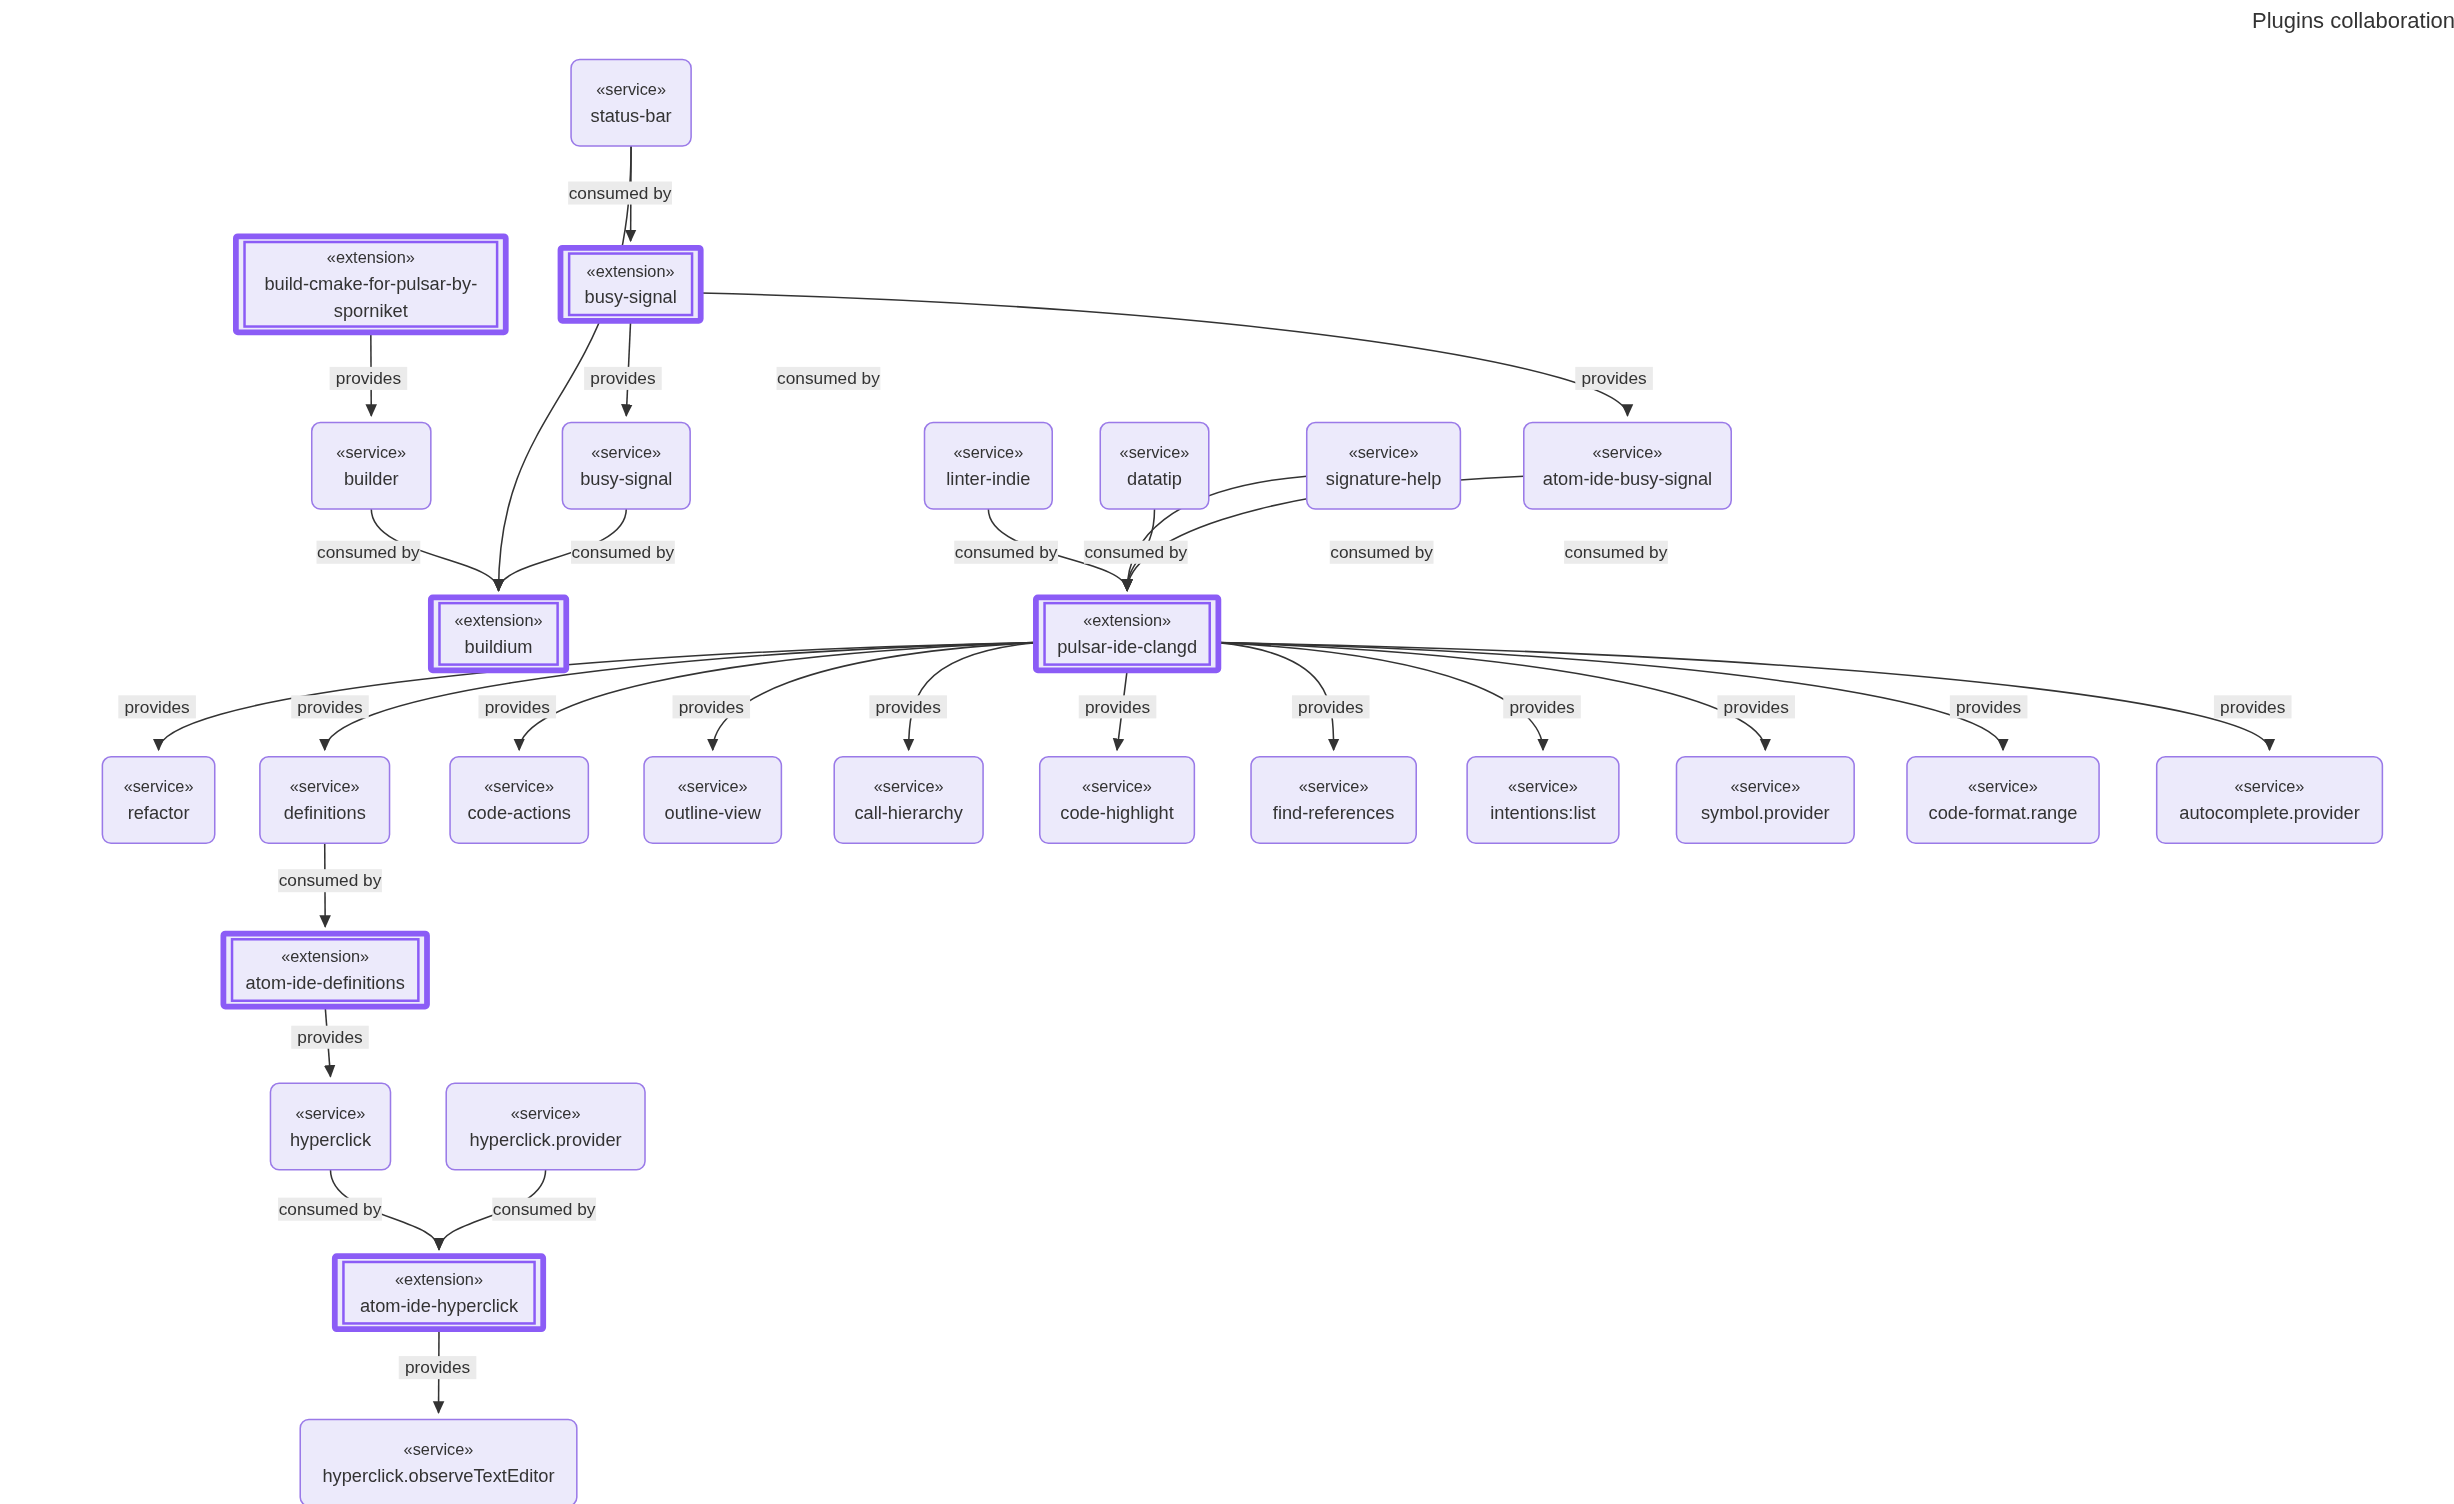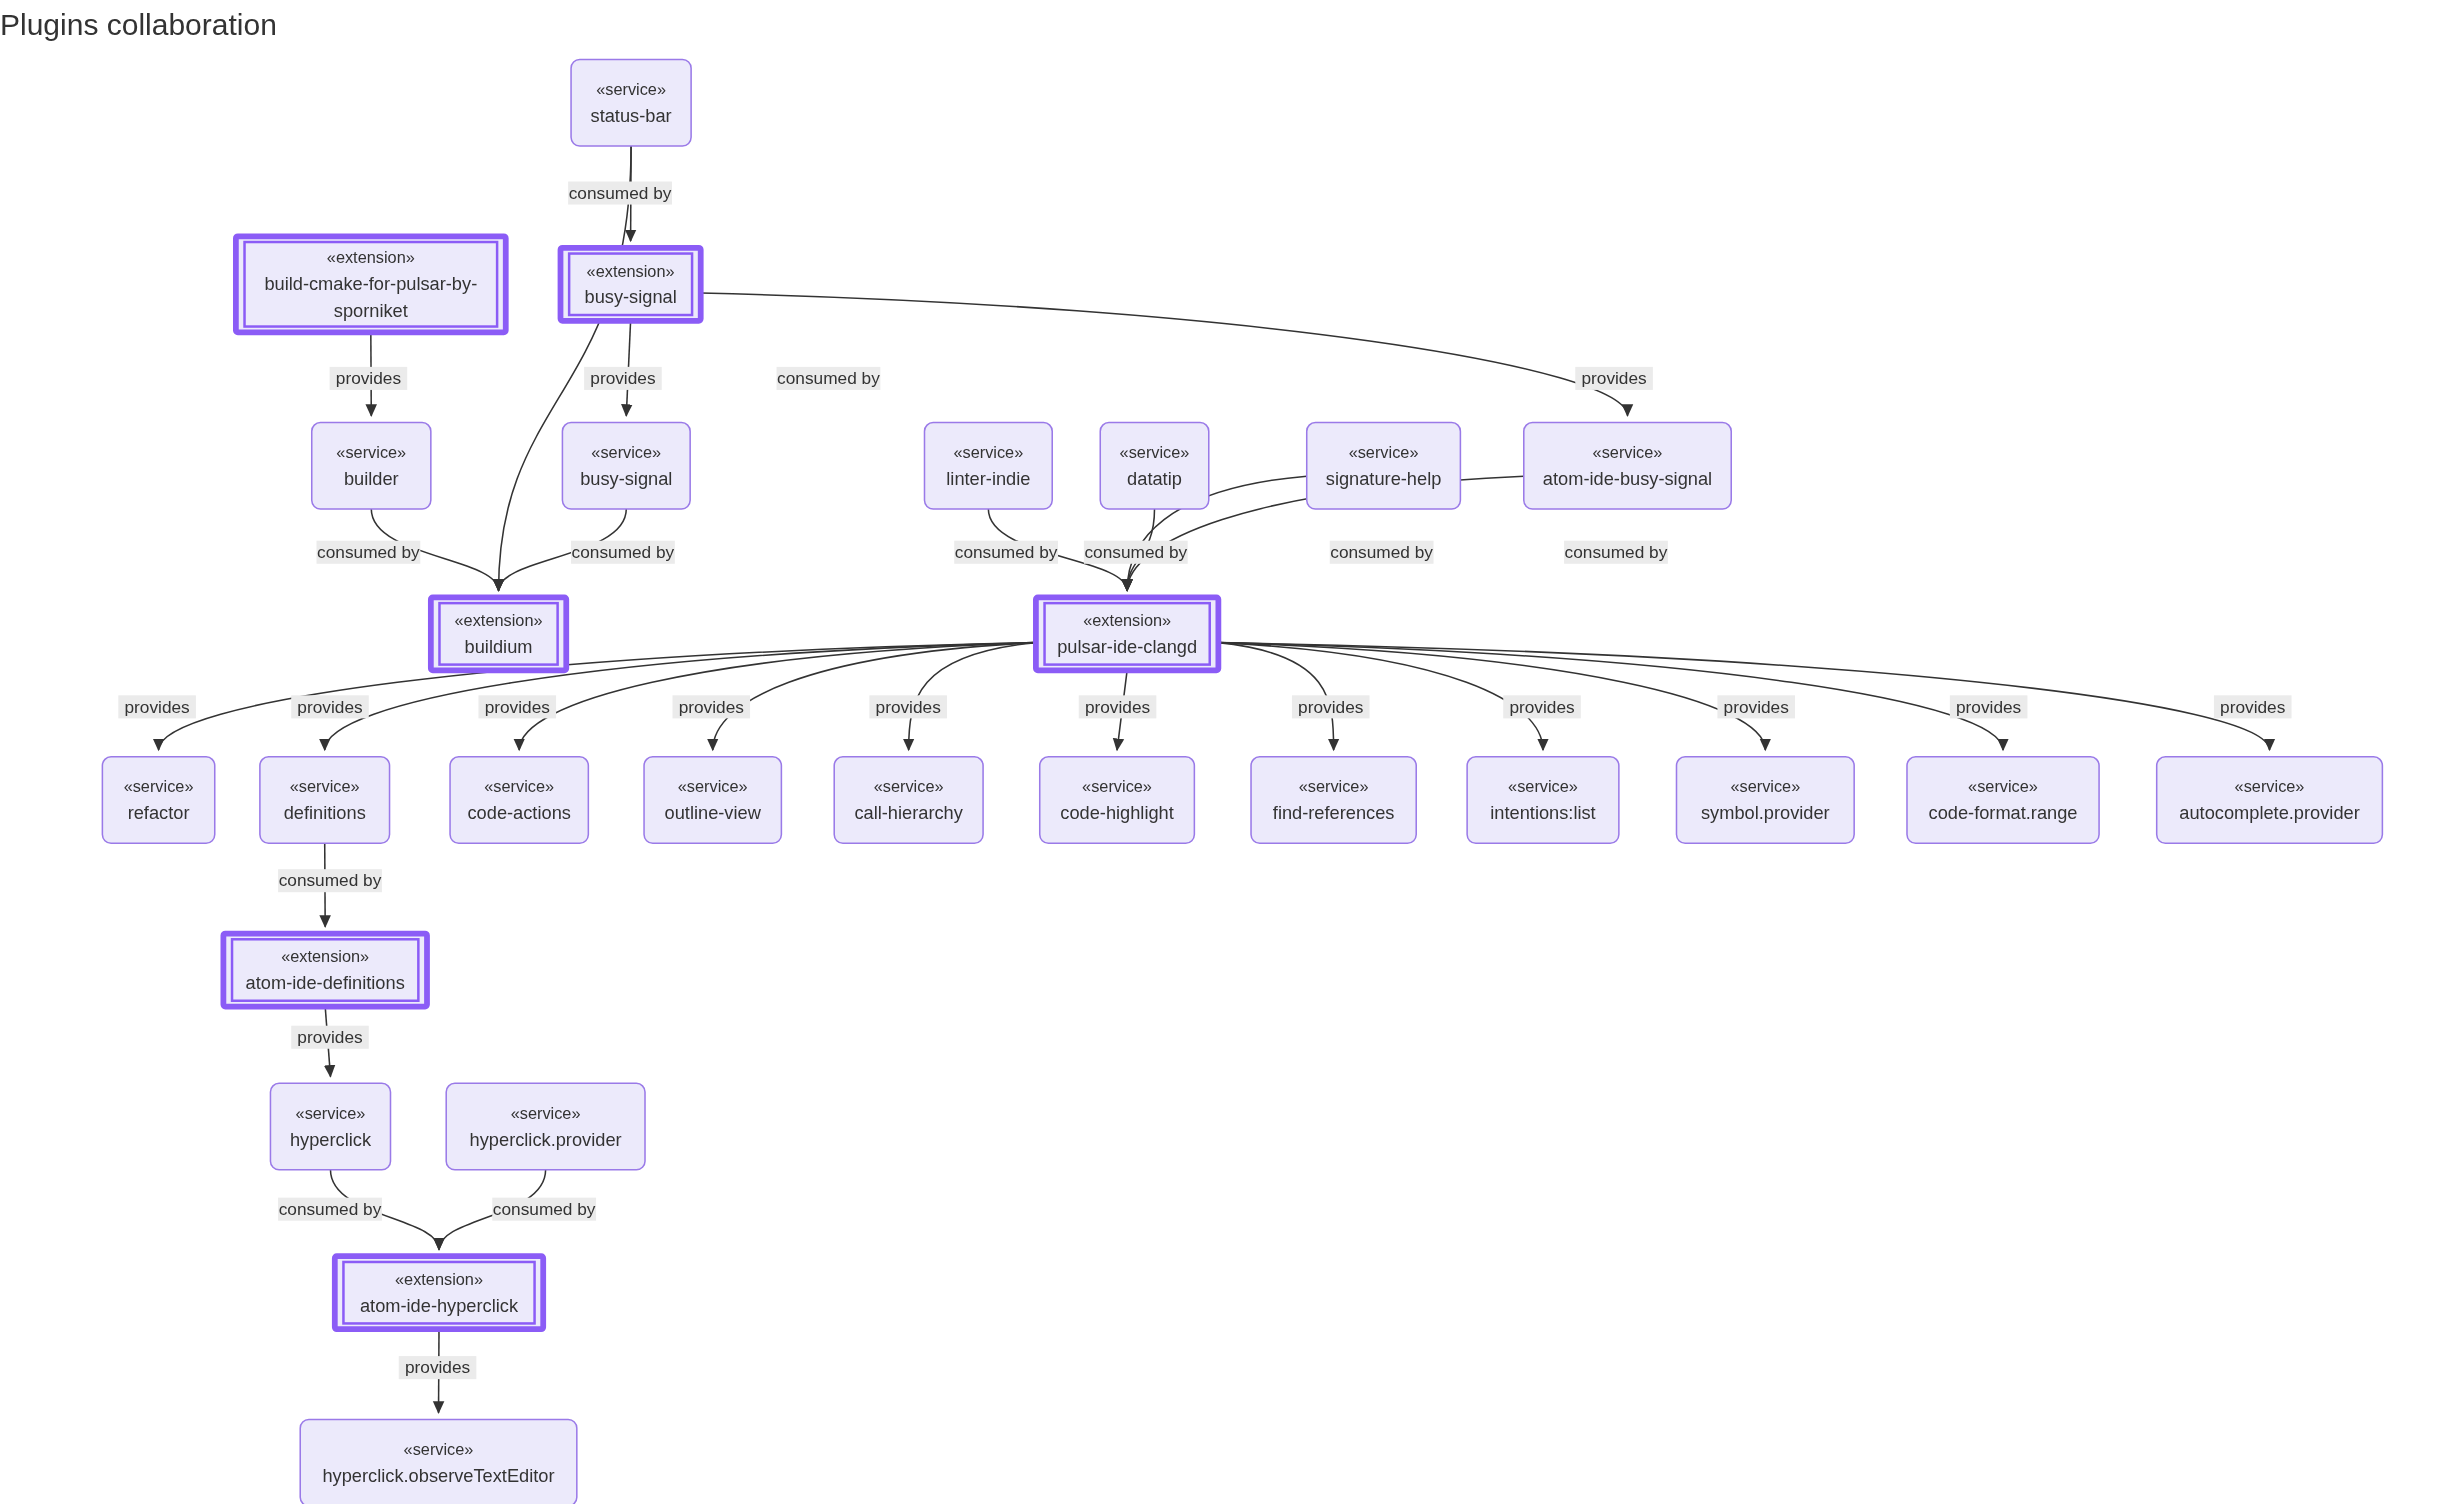--- a/index.html
+++ b/index.html
@@ -1,21 +1,21 @@
 <!DOCTYPE html>
 <html><head>
 <meta charset="utf-8">
 <style>
   html,body{margin:0;padding:0;background:#ffffff;}
   body{font-family:"Liberation Sans","DejaVu Sans",sans-serif;}
   #stage{position:relative;width:2455px;height:1504px;background:#ffffff;overflow:hidden;}
   #diagram{position:absolute;inset:0;}
   .dtitle{
-    position:absolute;left:0;top:7.7px;width:2455px;text-align:left;
-    font-size:30px;color:#333333;font-family:"Liberation Sans","DejaVu Sans",sans-serif;
+    position:absolute;left:0;top:7.7px;width:2455px;text-align:right;
+    font-size:22px;color:#333333;font-family:"Liberation Sans","DejaVu Sans",sans-serif;
   }
   
   .ntext{font-family:"Liberation Sans","DejaVu Sans",sans-serif;fill:#333333;text-anchor:middle;}
   .stereo{font-size:17px;}
   .nname{font-size:19px;}
   .edge{fill:none;stroke:#333333;stroke-width:1.6px;}
   .elabel{font-family:"Liberation Sans","DejaVu Sans",sans-serif;font-size:18px;fill:#333333;text-anchor:middle;}
   .elabel-bg{fill:#ebebeb;}
   .svc-rect{fill:#ECEAFB;stroke:#9A7AE8;stroke-width:1.6px;}
   .ext-outer{fill:#ECEAFB;stroke:#8B5CF6;stroke-width:6px;}

